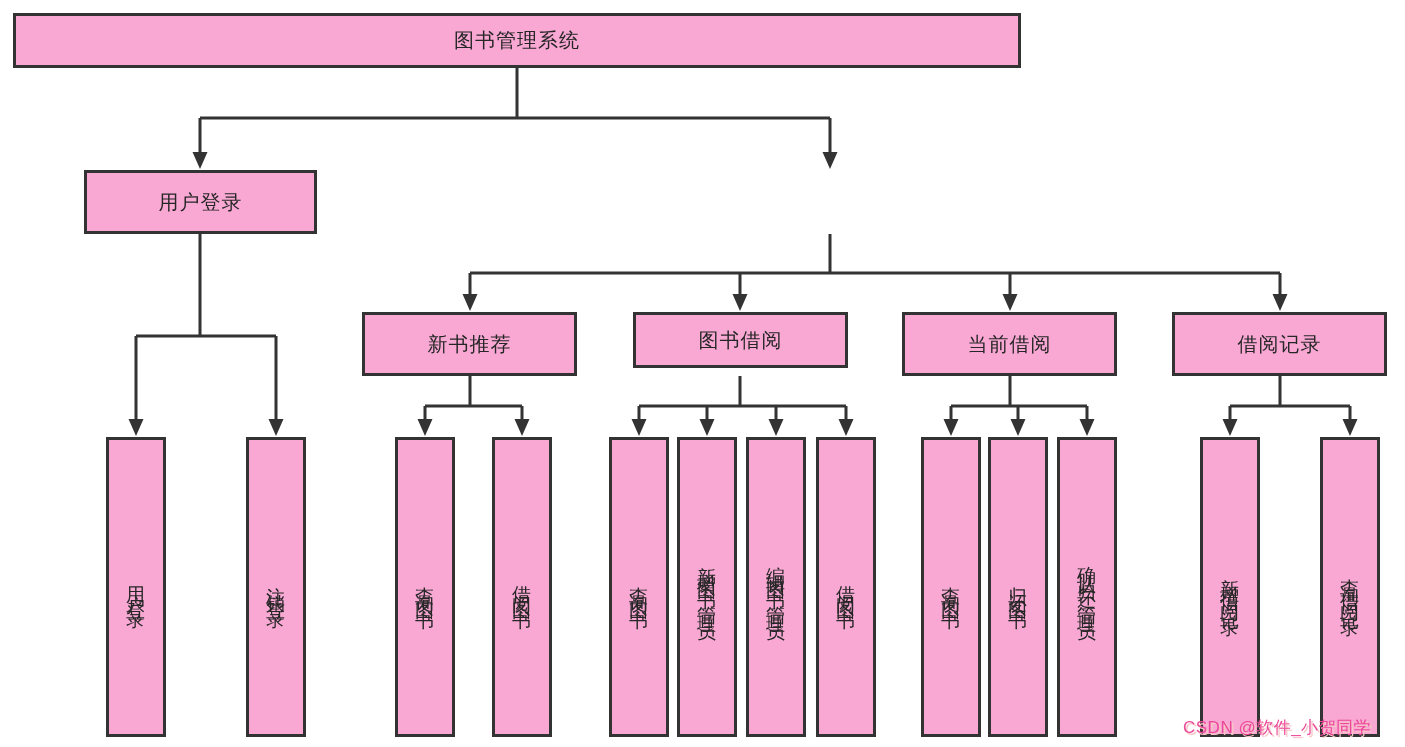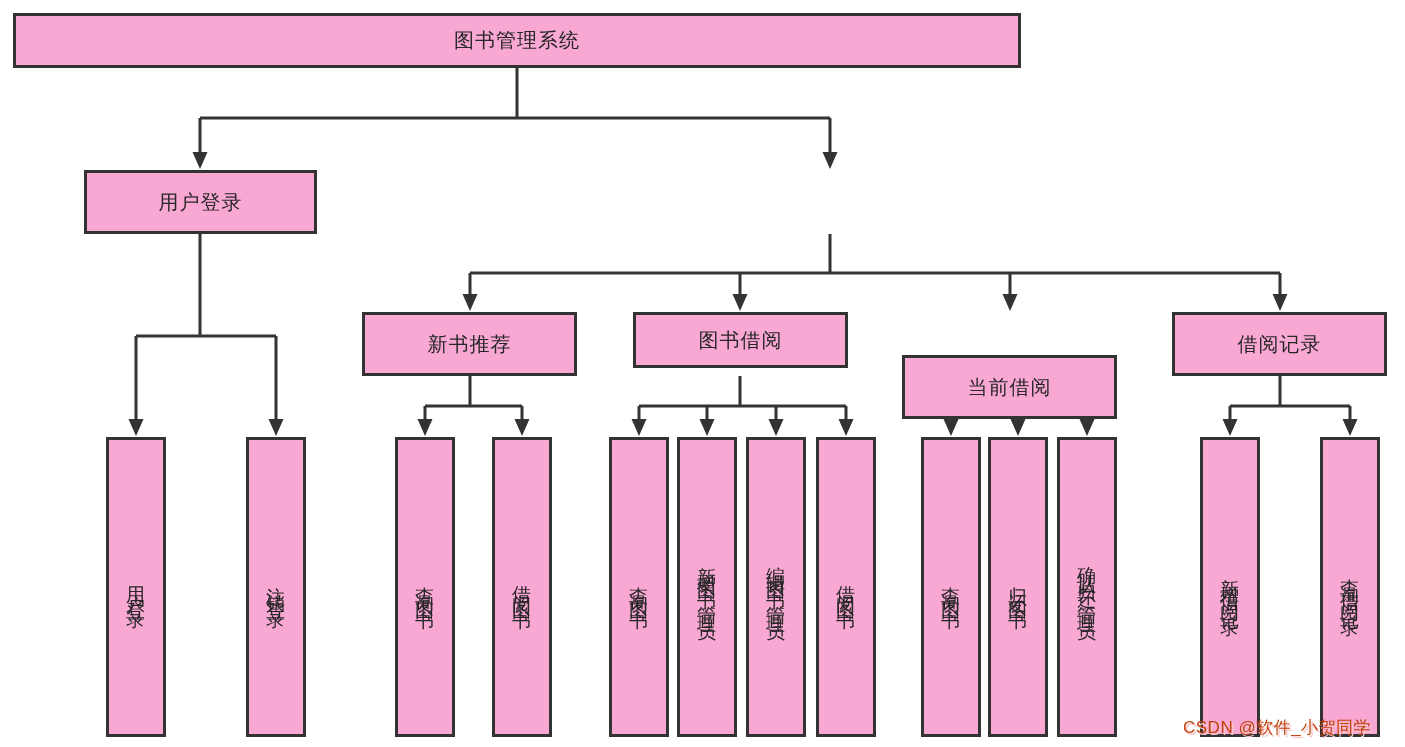--- a/index.html
+++ b/index.html
@@ -12,21 +12,21 @@
     position:absolute;border:3px solid #333333;background:#f9a8d4;
     display:flex;align-items:center;justify-content:center;box-sizing:border-box;
   }
   .hbox{font-size:20px;letter-spacing:1px;white-space:nowrap;}
   .vbox{
     writing-mode:vertical-rl;
     font-size:19px;letter-spacing:8px;line-height:1;
   }
   .watermark{
     position:absolute;left:1183px;top:716px;
-    font-size:17px;color:#c2410c;letter-spacing:.5px;white-space:nowrap;
+    font-size:17px;color:#ec4899;letter-spacing:.5px;white-space:nowrap;
     text-shadow:2px 2px 0 #f6c6c6;
   }
 </style>
 </head>
 <body>
 
 <div class="canvas">
 
   <svg class="connector-svg" viewBox="0 0 1405 747" xmlns="http://www.w3.org/2000/svg">
     <path fill="none" stroke="#333333" stroke-width="3" d="M517 68 V118 M200 118 H830 M200 118 V154 M830 118 V154
@@ -47,21 +47,21 @@
              M1079.5 419H1094.5L1087 436Z
              M1222.5 419H1237.5L1230 436Z M1342.5 419H1357.5L1350 436Z"></path>
   </svg>
 
   <div class="box hbox" style="left:13px;top:13px;width:1008px;height:55px;">图书管理系统</div>
 
   <div class="box hbox" style="left:84px;top:170px;width:233px;height:64px;">用户登录</div>
 
   <div class="box hbox" style="left:362px;top:312px;width:215px;height:64px;">新书推荐</div>
   <div class="box hbox" style="left:633px;top:312px;width:215px;height:56px;">图书借阅</div>
-  <div class="box hbox" style="left:902px;top:312px;width:215px;height:64px;margin-top:43px;">当前借阅</div>
+  <div class="box hbox" style="left:902px;top:312px;width:215px;height:64px;">当前借阅</div>
   <div class="box hbox" style="left:1172px;top:312px;width:215px;height:64px;">借阅记录</div>
 
   <div class="box vbox" style="left:106px;top:437px;width:60px;height:300px;">用户登录</div>
   <div class="box vbox" style="left:246px;top:437px;width:60px;height:300px;">注销登录</div>
 
   <div class="box vbox" style="left:395px;top:437px;width:60px;height:300px;">查询图书</div>
   <div class="box vbox" style="left:492px;top:437px;width:60px;height:300px;">借阅图书</div>
 
   <div class="box vbox" style="left:609px;top:437px;width:60px;height:300px;">查询图书</div>
   <div class="box vbox" style="left:677px;top:437px;width:60px;height:300px;">新增图书（管理员）</div>

